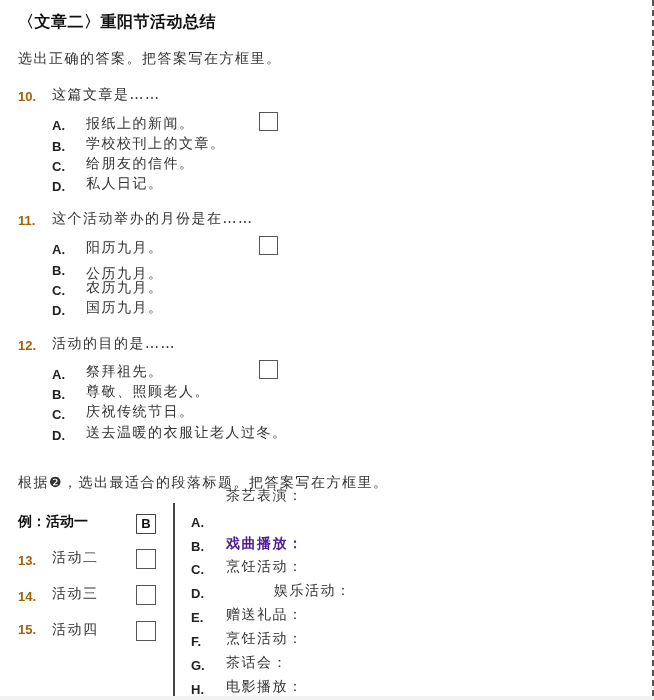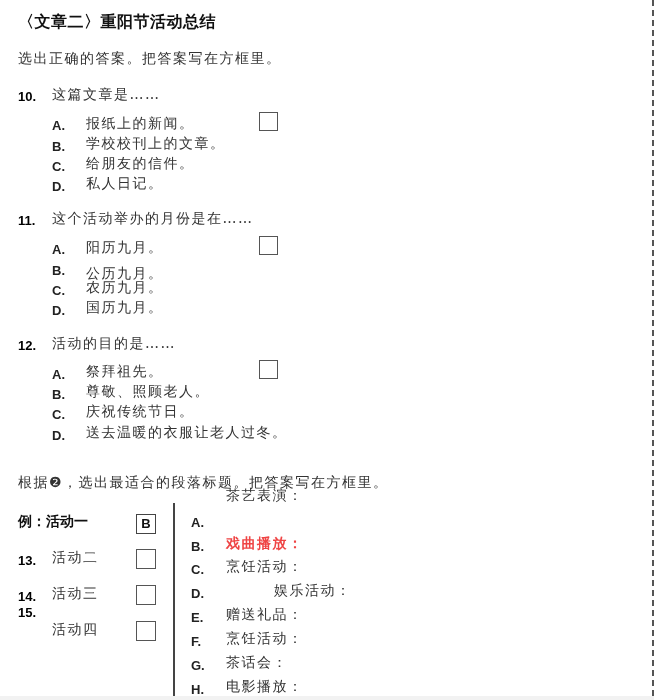--- a/index.html
+++ b/index.html
@@ -16,39 +16,39 @@
     background: #ffffff;
     border-right: 2px dashed #555;
   }
   .abs { position: absolute; white-space: nowrap; }
   .title {
     left: 18px; top: 12px; font-size: 16px; font-weight: bold; color: #111;
     font-family: "DejaVu Sans", sans-serif; letter-spacing: 0.5px;
   }
   .instr { font-size: 14px; color: #333; letter-spacing: 1.5px; }
   .qnum {
-    font-family: "Liberation Sans", sans-serif; font-weight: bold; font-size: 13px; color: #000000;
+    font-family: "Liberation Sans", sans-serif; font-weight: bold; font-size: 13px; color: #a16207;
   }
   .qtext { font-size: 14px; color: #333; letter-spacing: 1.5px; }
   .optlet {
     font-family: "Liberation Sans", sans-serif; font-weight: bold; font-size: 13px; color: #222;
   }
   .opttext { font-size: 14px; color: #333; letter-spacing: 1.5px; }
   .answer-box {
     position: absolute; width: 19px; height: 19px;
     border: 1.5px solid #555; background: #fff; box-sizing: border-box;
   }
   .answer-box.small { width: 20px; height: 20px; }
   .example-label { font-size: 14px; font-weight: bold; color: #111; font-family: "DejaVu Sans", sans-serif; }
   .example-box {
     position: absolute; width: 20px; height: 20px; border: 1.5px solid #444; box-sizing: border-box;
     font-family: "Liberation Sans", sans-serif; font-weight: bold; font-size: 13px; text-align: center; line-height: 17px; color: #111;
   }
   .divider { position: absolute; left: 173px; top: 503px; width: 1.5px; height: 193px; background: #444; }
-  .bold-opt { font-weight: bold; color: #ef4444; font-family: "DejaVu Sans", sans-serif; }
+  .bold-opt { font-weight: bold; color: #4c1d95; font-family: "DejaVu Sans", sans-serif; }
 </style>
 </head>
 <body>
 
 <div class="page">
 
   <div class="abs title">〈文章二〉重阳节活动总结</div>
   <div class="abs instr" style="left:18px; top:50px;">选出正确的答案。把答案写在方框里。</div>
 
   <div>
@@ -100,21 +100,21 @@
     <div class="example-box" style="left:136px; top:514px;">B</div>
 
     <div class="abs qnum" style="left:18px; top:553px;">13.</div>
     <div class="abs qtext" style="left:52px; top:549px;">活动二</div>
     <div class="answer-box small" style="left:136px; top:549px;"></div>
 
     <div class="abs qnum" style="left:18px; top:589px;">14.</div>
     <div class="abs qtext" style="left:52px; top:585px;">活动三</div>
     <div class="answer-box small" style="left:136px; top:585px;"></div>
 
-    <div class="abs qnum" style="left:18px; top:605px;text-align:center;">15.</div>
+    <div class="abs qnum" style="left:18px; top:622px;text-align:center;">15.</div>
     <div class="abs qtext" style="left:52px; top:621px;">活动四</div>
     <div class="answer-box small" style="left:136px; top:621px;"></div>
   </div>
 
   <div class="divider"></div>
 
   <div>
     <div class="abs optlet" style="left:191px; top:515px;">A.</div>
     <div class="abs opttext" style="left:226px; top:487px;">茶艺表演：</div>
 

